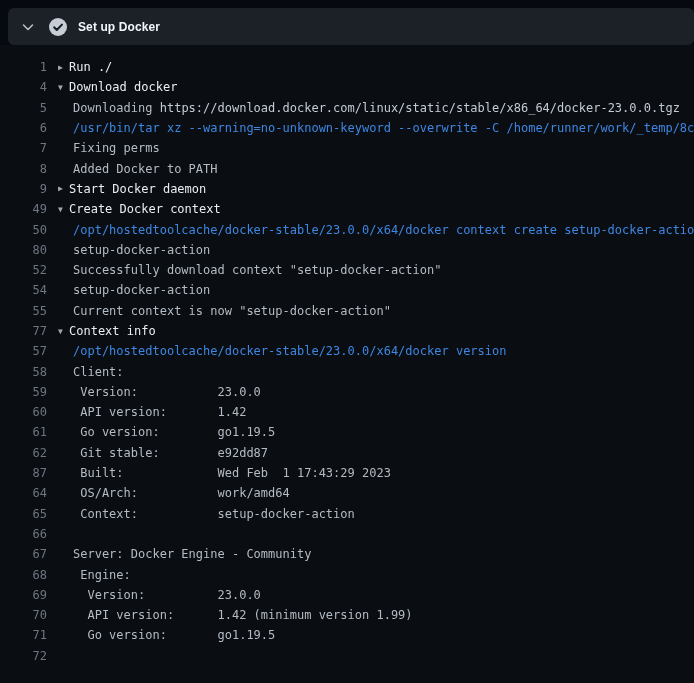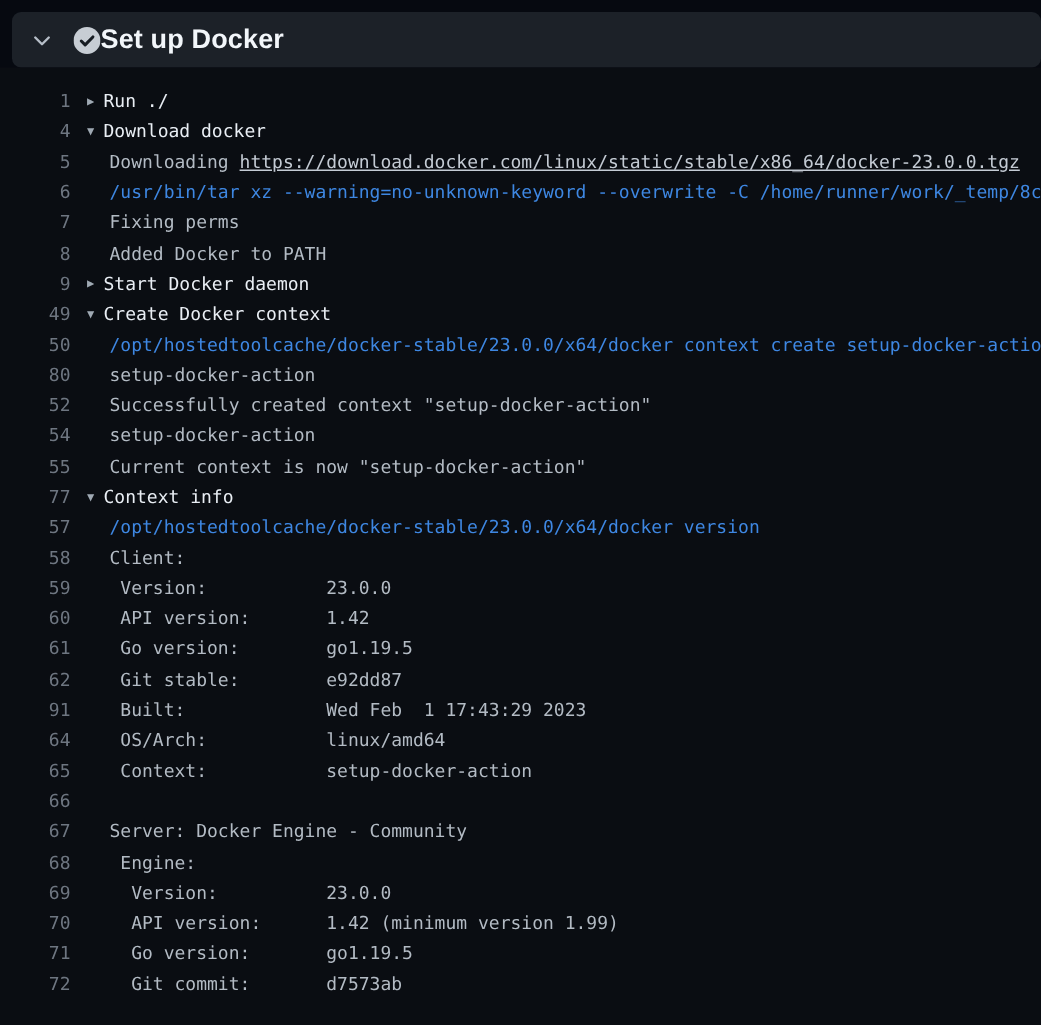--- a/index.html
+++ b/index.html
@@ -40,22 +40,23 @@
     flex: none;
   }
   .status {
     width: 18px;
     height: 18px;
     margin-left: 9px;
     display: inline-flex;
     flex: none;
   }
   .title {
+    margin-left: 11px;
     color: var(--title-color, #f2f6fa);
-    font-size: 18px;
+    font-size: 12px;
     font-weight: 600;
     letter-spacing: 0.1px;
   }
   .log {
     position: absolute;
     top: 45px;
     left: 0;
     right: 0;
     bottom: 0;
     background: var(--log-bg, #0a0d12);
@@ -94,21 +95,20 @@
   .tri {
     width: 11px;
     flex: none;
     font-size: 8px;
     color: var(--triangle-color, #9fa9b3);
     display: inline-flex;
     align-items: center;
   }
   .loglink {
     color: var(--link-color, #c4cbd4);
-    text-decoration: underline;
     cursor: pointer;
   }
 </style>
 </head>
 <body>
 
 <div class="stage">
 
   <div class="step-header">
     <span class="chev">
@@ -129,35 +129,35 @@
       <div class="line"><span class="num">1</span><span class="content group"><span class="tri">▶</span><span>Run ./</span></span></div>
       <div class="line"><span class="num">4</span><span class="content group"><span class="tri">▼</span><span>Download docker</span></span></div>
       <div class="line"><span class="num">5</span><span class="content plain"><span>Downloading </span><a class="loglink">https://download.docker.com/linux/static/stable/x86_64/docker-23.0.0.tgz</a></span></div>
       <div class="line"><span class="num">6</span><span class="content command">/usr/bin/tar xz --warning=no-unknown-keyword --overwrite -C /home/runner/work/_temp/8c91</span></div>
       <div class="line"><span class="num">7</span><span class="content plain">Fixing perms</span></div>
       <div class="line"><span class="num">8</span><span class="content plain">Added Docker to PATH</span></div>
       <div class="line"><span class="num">9</span><span class="content group"><span class="tri">▶</span><span>Start Docker daemon</span></span></div>
       <div class="line"><span class="num">49</span><span class="content group"><span class="tri">▼</span><span>Create Docker context</span></span></div>
       <div class="line"><span class="num">50</span><span class="content command">/opt/hostedtoolcache/docker-stable/23.0.0/x64/docker context create setup-docker-action</span></div>
       <div class="line"><span class="num">80</span><span class="content plain">setup-docker-action</span></div>
-      <div class="line"><span class="num">52</span><span class="content plain">Successfully created context "setup-docker-action"</span></div>
+      <div class="line"><span class="num">52</span><span class="content plain">Successfully download context "setup-docker-action"</span></div>
       <div class="line"><span class="num">54</span><span class="content plain">setup-docker-action</span></div>
       <div class="line"><span class="num">55</span><span class="content plain">Current context is now "setup-docker-action"</span></div>
       <div class="line"><span class="num">77</span><span class="content group"><span class="tri">▼</span><span>Context info</span></span></div>
       <div class="line"><span class="num">57</span><span class="content command">/opt/hostedtoolcache/docker-stable/23.0.0/x64/docker version</span></div>
       <div class="line"><span class="num">58</span><span class="content plain">Client:</span></div>
       <div class="line"><span class="num">59</span><span class="content plain"> Version:           23.0.0</span></div>
       <div class="line"><span class="num">60</span><span class="content plain"> API version:       1.42</span></div>
       <div class="line"><span class="num">61</span><span class="content plain"> Go version:        go1.19.5</span></div>
       <div class="line"><span class="num">62</span><span class="content plain"> Git stable:        e92dd87</span></div>
-      <div class="line"><span class="num">91</span><span class="content plain"> Built:             Wed Feb  1 17:43:29 2023</span></div>
-      <div class="line"><span class="num">64</span><span class="content plain"> OS/Arch:           linux/amd64</span></div>
+      <div class="line"><span class="num">87</span><span class="content plain"> Built:             Wed Feb  1 17:43:29 2023</span></div>
+      <div class="line"><span class="num">64</span><span class="content plain"> OS/Arch:           work/amd64</span></div>
       <div class="line"><span class="num">65</span><span class="content plain"> Context:           setup-docker-action</span></div>
       <div class="line"><span class="num">66</span><span class="content plain"></span></div>
       <div class="line"><span class="num">67</span><span class="content plain">Server: Docker Engine - Community</span></div>
       <div class="line"><span class="num">68</span><span class="content plain"> Engine:</span></div>
       <div class="line"><span class="num">69</span><span class="content plain">  Version:          23.0.0</span></div>
       <div class="line"><span class="num">70</span><span class="content plain">  API version:      1.42 (minimum version 1.99)</span></div>
       <div class="line"><span class="num">71</span><span class="content plain">  Go version:       go1.19.5</span></div>
-      <div class="line"><span class="num">72</span><span class="content plain">  Git commit:       d7573ab</span></div>
+      <div class="line"><span class="num">72</span></div>
     </div>
 
 </div>
 
 </body></html>

